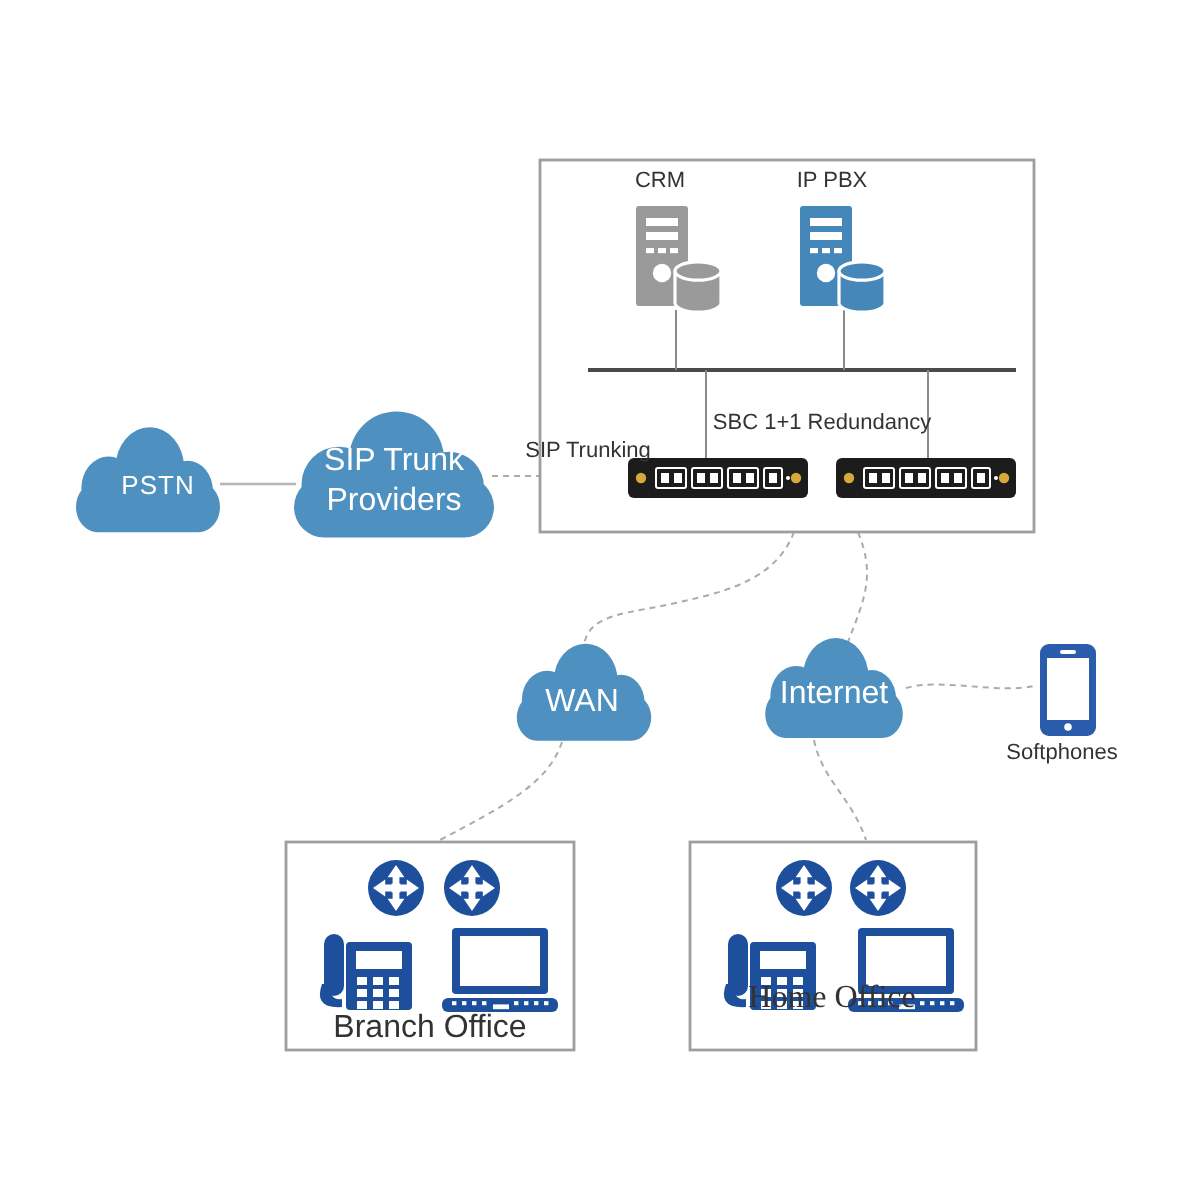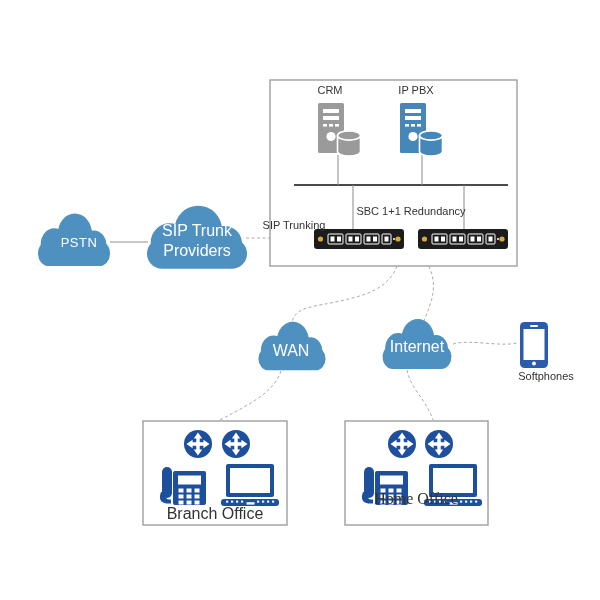--- a/index.html
+++ b/index.html
@@ -188,16 +188,16 @@
   <span class="lbl dark" style="left:294px;top:226px;">SIP Trunking</span>
 
   <span class="lbl white sz13" style="left:73px;top:243px;">PSTN</span>
   <span class="lbl white sz12 stack" style="left:197px;top:241px;">
       <span>SIP Trunk</span>
       <span>Providers</span>
     </span>
   <span class="lbl white sz12" style="left:291px;top:351px;">WAN</span>
   <span class="lbl white sz12" style="left:417px;top:347px;">Internet</span>
 
-  <span class="lbl dark" style="left:546px;top:377px;">Softphones</span>
+  <span class="lbl dark" style="left:531px;top:377px;">Softphones</span>
   <span class="lbl dark sz12" style="left:215px;top:514px;">Branch Office</span>
   <span class="lbl dark sz12" style="left:416px;top:499px;font-family:Liberation Serif, serif;">Home Office</span>
 </div>
 
 </body></html>

